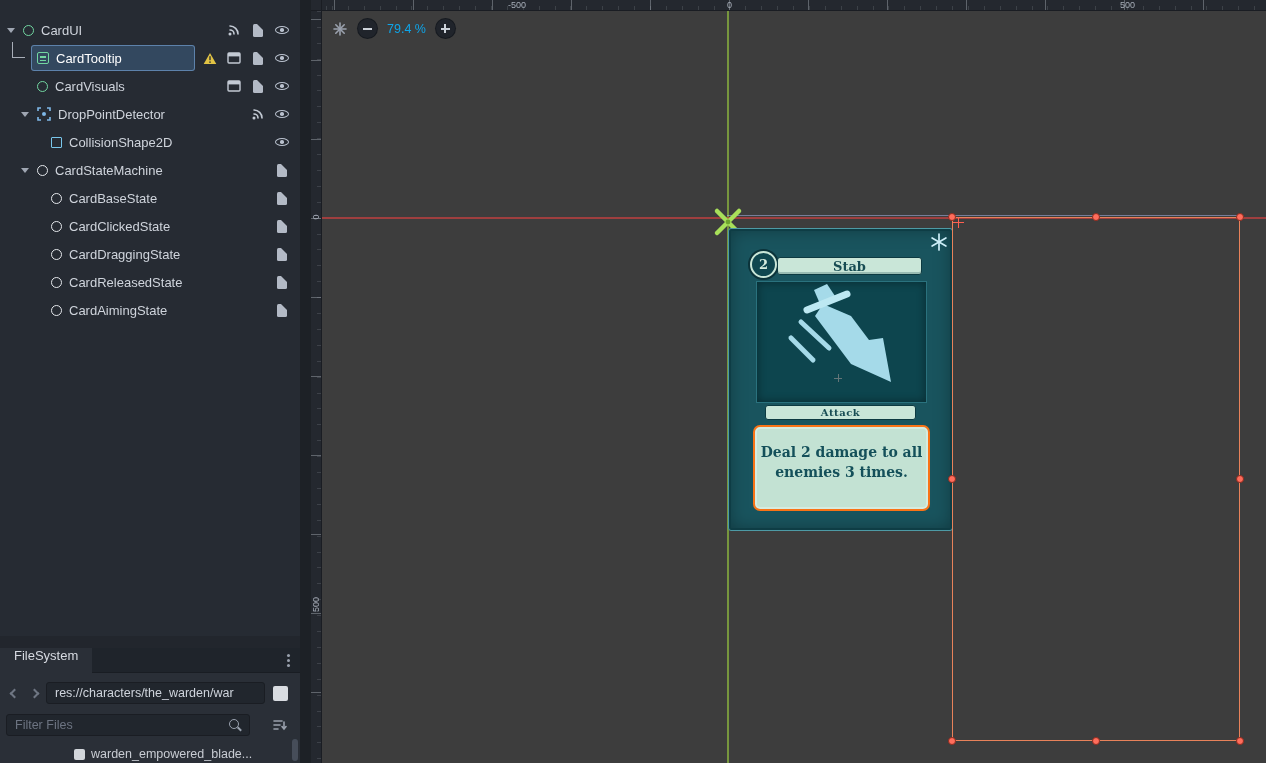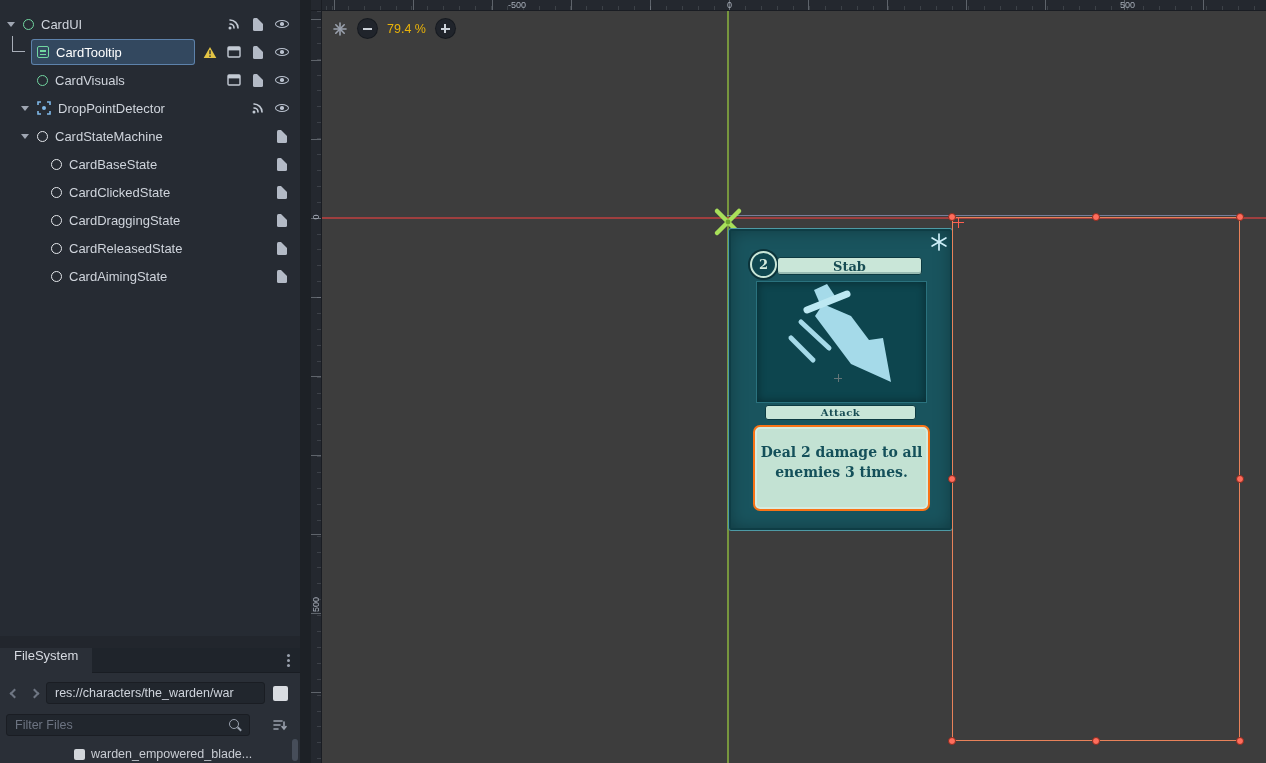--- a/index.html
+++ b/index.html
@@ -6,21 +6,21 @@
   html,body { margin:0; padding:0; }
   body {
     width:1266px; height:763px; overflow:hidden;
     background:#1d2126; color:#cfd4dc;
     font-family:"Liberation Sans", sans-serif; font-size:13px;
   }
   .app { display:flex; width:1266px; height:763px; }
 
   
   .left-col { width:300px; display:flex; flex-direction:column; }
-  .scene-panel { height:636px; background:#262b33; overflow:hidden; padding-top:10px; }
+  .scene-panel { height:636px; background:#262b33; overflow:hidden; padding-top:16px; }
   .h-splitter { height:12px; background:#22262d; }
 
   .row { height:28px; display:flex; align-items:center; padding:0 10px 0 4px; position:relative; }
   .sp { display:inline-block; height:1px; }
   .arrow-slot { width:14px; display:flex; justify-content:center; align-items:center; flex:none; }
   .tri-down { width:0; height:0; border-left:4px solid transparent; border-right:4px solid transparent; border-top:5px solid #9fa6b2; }
   .rc { flex:1; display:flex; align-items:center; gap:7px; height:24px; padding:0 5px; border-radius:2px; min-width:0; }
   .row.selected .rc { background:#33485f; box-shadow:0 0 0 1px #5d82ab; }
   .row.selected .lbl { color:#ffffff; }
   .lbl { white-space:nowrap; overflow:hidden; text-overflow:ellipsis; }
@@ -120,21 +120,21 @@
   .obj-cross { position:absolute; left:512px; top:363px; width:8px; height:8px; opacity:.7; }
   .obj-cross::before { content:""; position:absolute; left:0; right:0; top:50%; height:1px; background:#8a8a8a; }
   .obj-cross::after { content:""; position:absolute; top:0; bottom:0; left:50%; width:1px; background:#8a8a8a; }
 
   
   .zoom-bar { position:absolute; left:10px; top:8px; display:flex; align-items:center; gap:10px; z-index:7; }
   .zoom-btn { width:19px; height:19px; border-radius:50%; background:#20242b; position:relative;
     box-shadow:0 0 0 1px #161a20; }
   .zoom-btn::after { content:""; position:absolute; left:5px; right:5px; top:50%; height:2px; margin-top:-1px; background:#ccd2da; }
   .zoom-btn.plus::before { content:""; position:absolute; top:5px; bottom:5px; left:50%; width:2px; margin-left:-1px; background:#ccd2da; }
-  .zoom-label { color:#eab308; font-size:12.5px; }
+  .zoom-label { color:#0ea5e9; font-size:12.5px; }
 
   
   .card { position:absolute; left:406px; top:217px; width:225px; height:303px;
     background:#19545e; border:1px solid #4d9aa5; border-radius:3px;
     box-shadow:inset 0 0 0 2px #0e3d45, inset 0 0 18px rgba(0,0,0,.35); }
   .cost-circle { position:absolute; left:21px; top:22px; width:27px; height:27px; border-radius:50%;
     background:#0f4750; border:2px solid #c9e6d8; box-shadow:0 0 0 2px #0b333a;
     display:flex; align-items:center; justify-content:center;
     font-family:"DejaVu Serif",serif; font-weight:bold; font-size:13px; color:#d6ecdf; }
   .title-pill { position:absolute; left:48px; top:28px; width:145px; height:18px;
@@ -273,20 +273,33 @@
                 </g>
                 <circle cx="3" cy="11" r="1.5" fill="#c3cad4"></circle>
               </svg>
           </span>
           <span class="badge">
               <span class="ic-eye"></span>
             </span>
         </span>
       </div>
 
+      <div class="row">
+        <span class="sp" style="width:28px"></span>
+        <span class="arrow-slot"></span>
+        <span class="rc">
+          <span class="ic-sq"></span>
+          <span class="lbl">CollisionShape2D</span>
+        </span>
+        <span class="badges">
+          <span class="badge">
+              <span class="ic-eye"></span>
+            </span>
+        </span>
+      </div>
 
       <div class="row">
         <span class="sp" style="width:14px"></span>
         <span class="arrow-slot">
             <span class="tri-down"></span>
           </span>
         <span class="rc">
           <span class="ic-circle"></span>
           <span class="lbl">CardStateMachine</span>
         </span>

